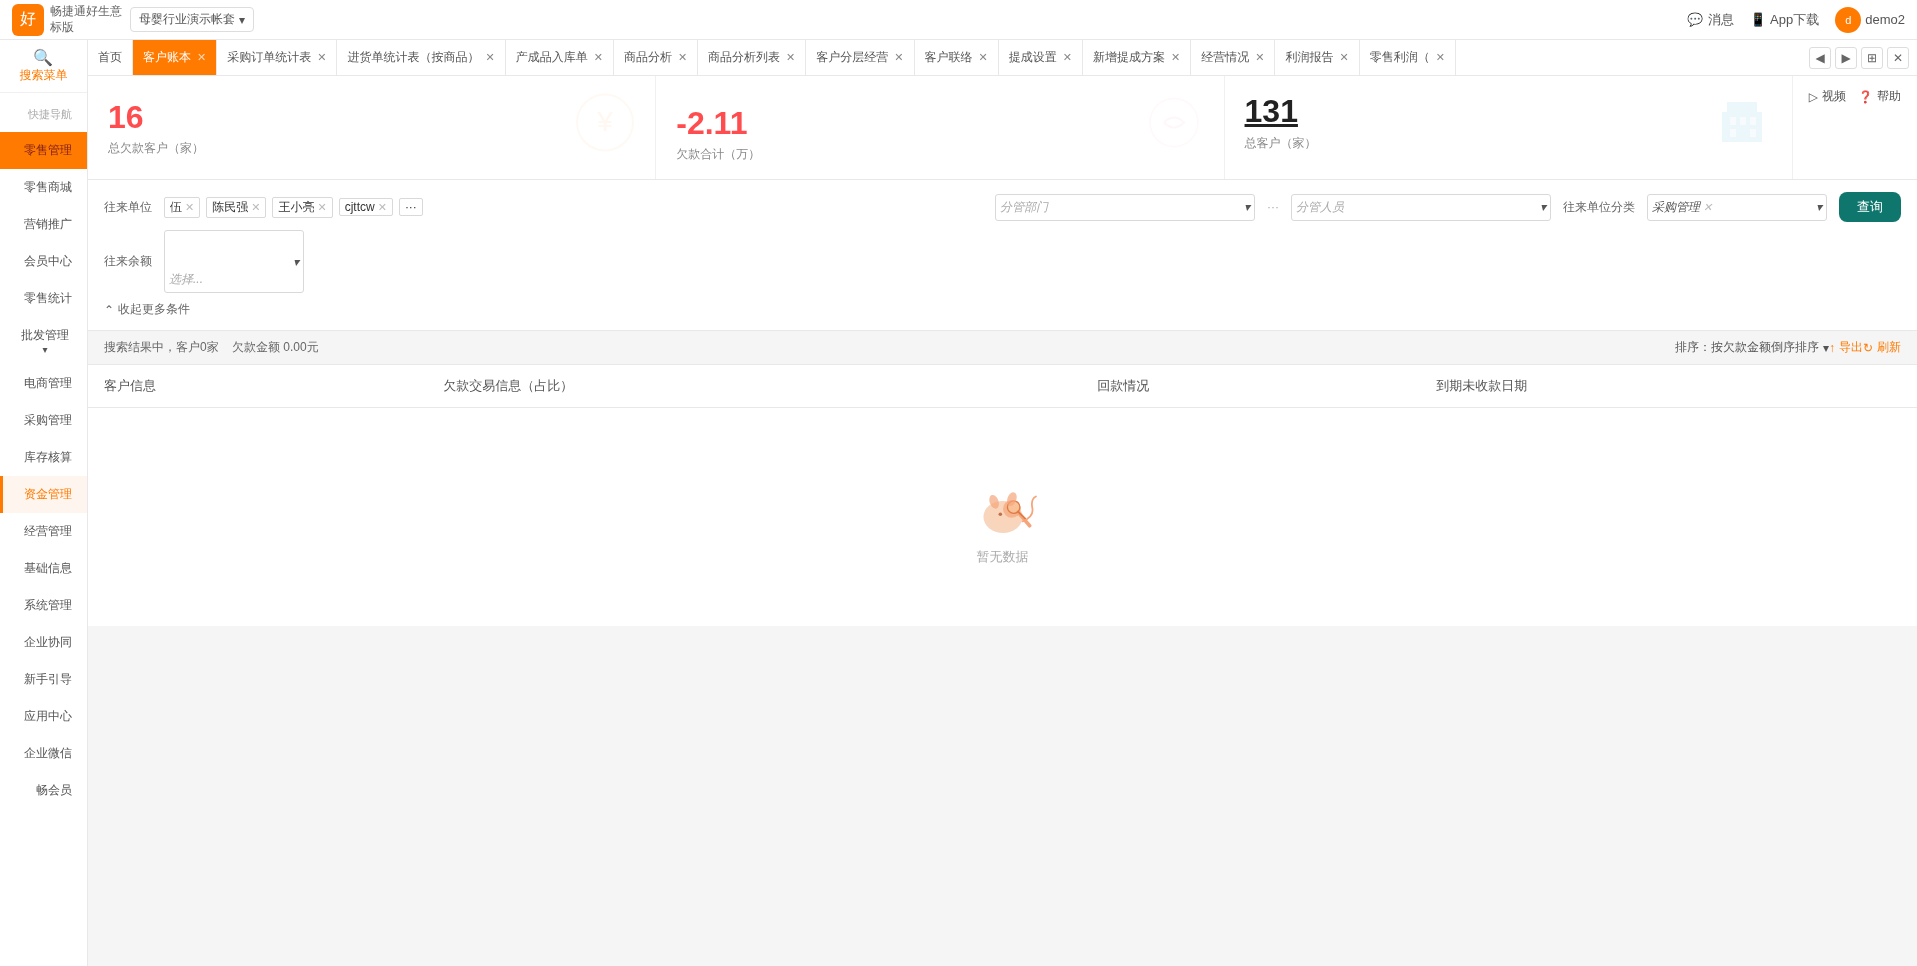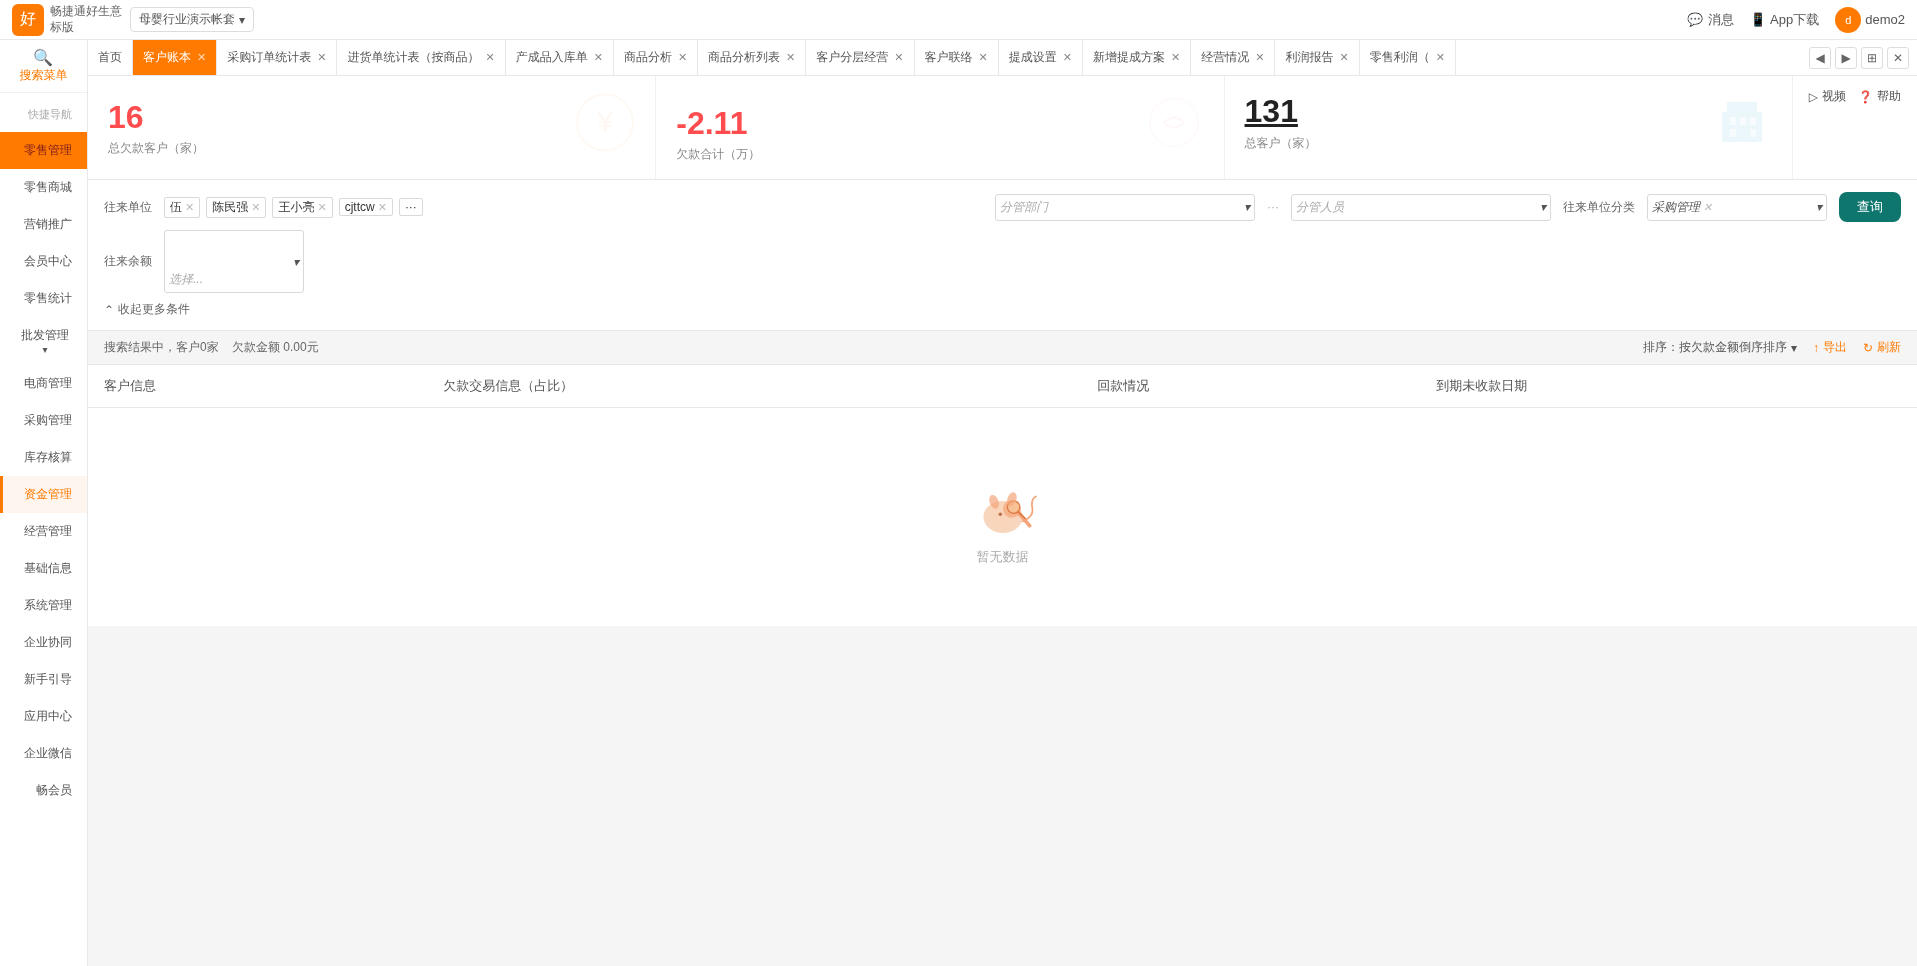--- a/index.html
+++ b/index.html
@@ -56,21 +56,21 @@
     .filter-row { display: flex; align-items: center; gap: 12px; flex-wrap: wrap; margin-bottom: 8px; }
     .filter-row:last-child { margin-bottom: 0; }
     .filter-label { color: #666; font-size: 12px; white-space: nowrap; }
     .filter-tags { display: flex; align-items: center; gap: 6px; flex-wrap: wrap; flex: 1; }
     .filter-select { display: flex; align-items: center; gap: 4px; border: 1px solid #d9d9d9; border-radius: 3px; padding: 4px 4px; min-width: 160px; font-size: 12px; color: #555; background: #fff; cursor: pointer; font-style: italic; }
     .filter-select-wide { min-width: 260px; }
     .collapse-btn { display: flex; align-items: center; gap: 4px; color: #666; font-size: 12px; cursor: pointer; margin: 0 auto; }
 
     
     .result-bar { background: #f5f5f5; padding: 8px 16px; display: flex; align-items: center; justify-content: space-between; font-size: 12px; color: #666; border-bottom: 1px solid #e8e8e8; }
-    .result-bar-right { display: flex; align-items: flex-end; gap: 16px; }
+    .result-bar-right { display: flex; align-items: flex-end; }
     .sort-select { display: flex; align-items: center; gap: 4px; cursor: pointer; color: #555; }
     .action-btn { display: flex; align-items: center; gap: 4px; cursor: pointer; color: #ff7a00; }
 
     
     .data-table { width: 100%; background: #fff; border-collapse: collapse; }
     .data-table th { padding: 12px 16px; text-align: left; font-size: 13px; font-weight: 500; color: #555; border-bottom: 1px solid #e8e8e8; background: #fff; }
 
     
     .empty-state { display: flex; flex-direction: column; align-items: center; justify-content: center; padding: 60px 0; background: #fff; }
     .empty-text { font-size: 13px; color: #aaa; }

